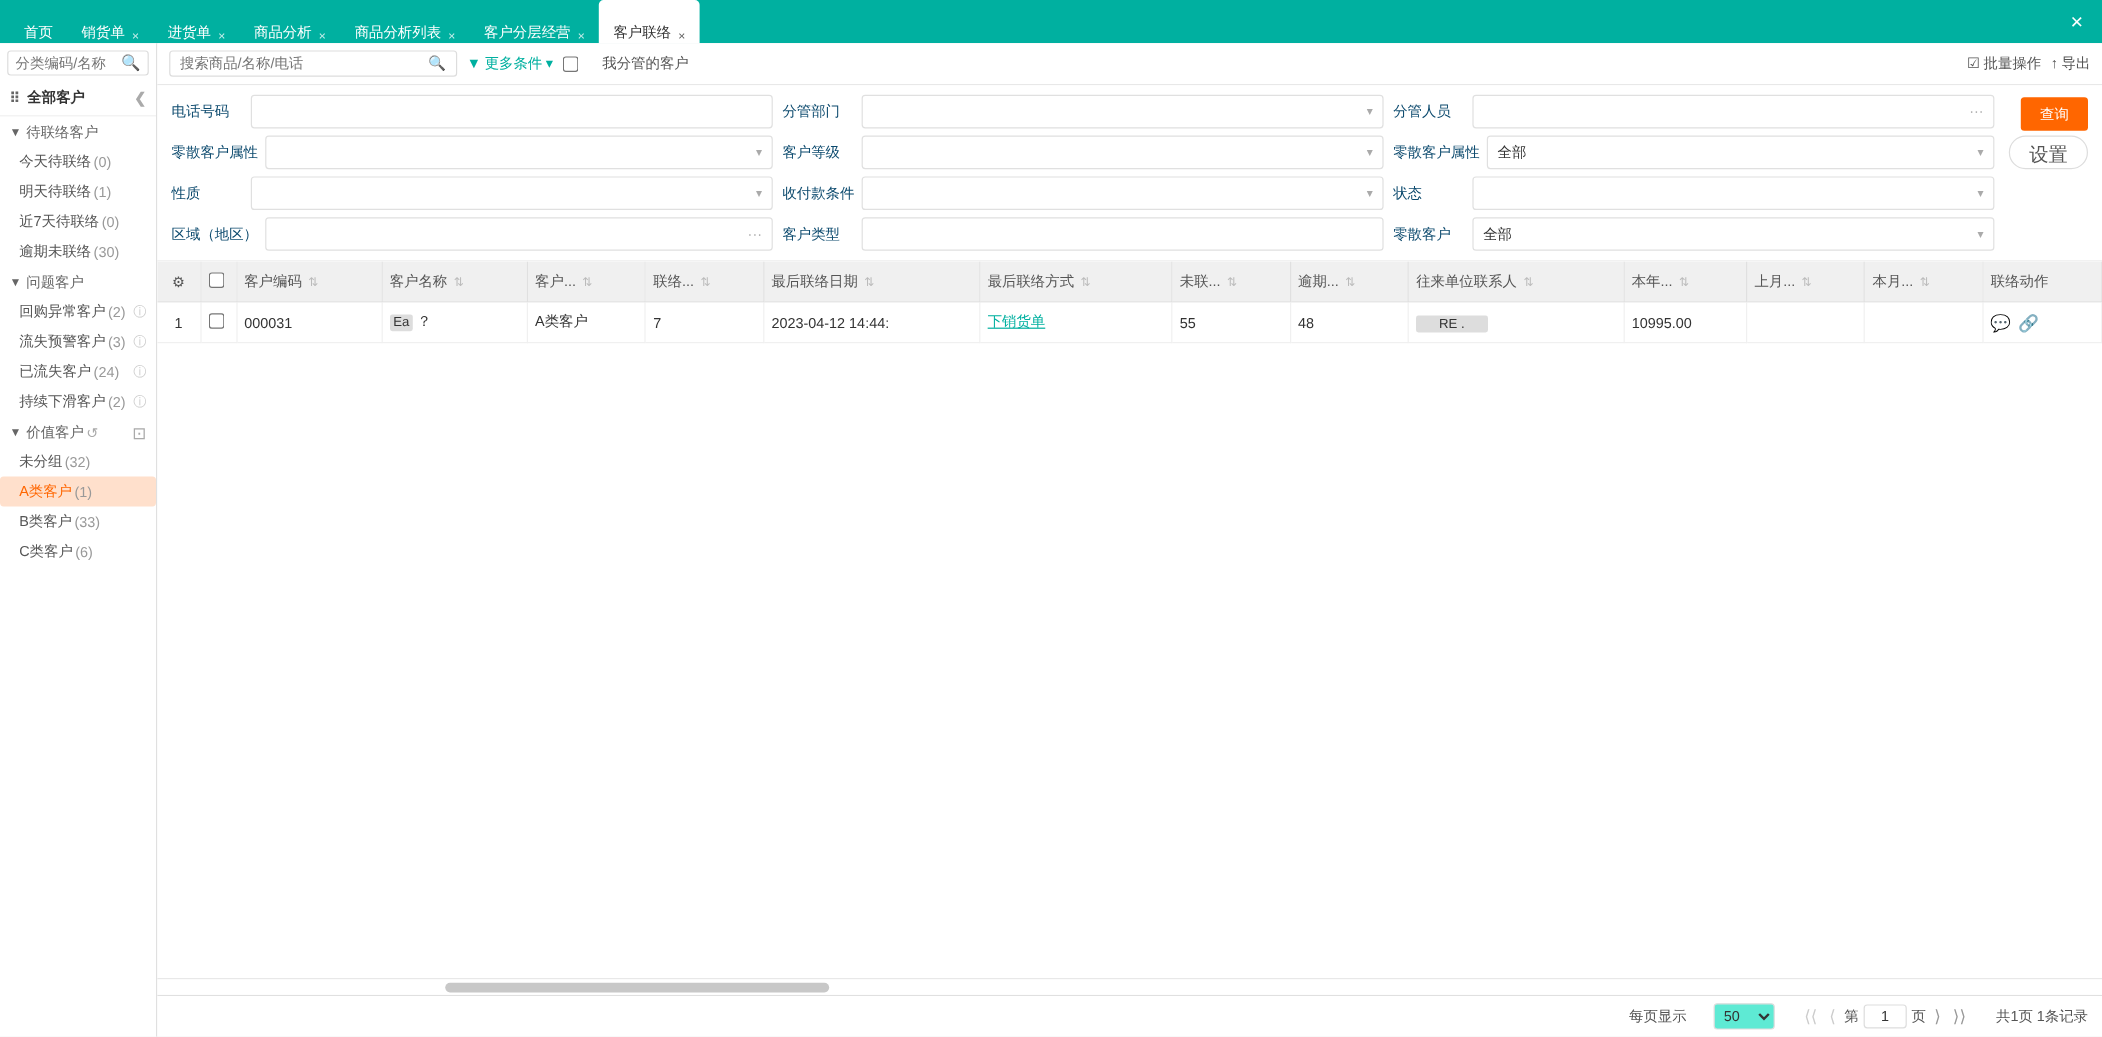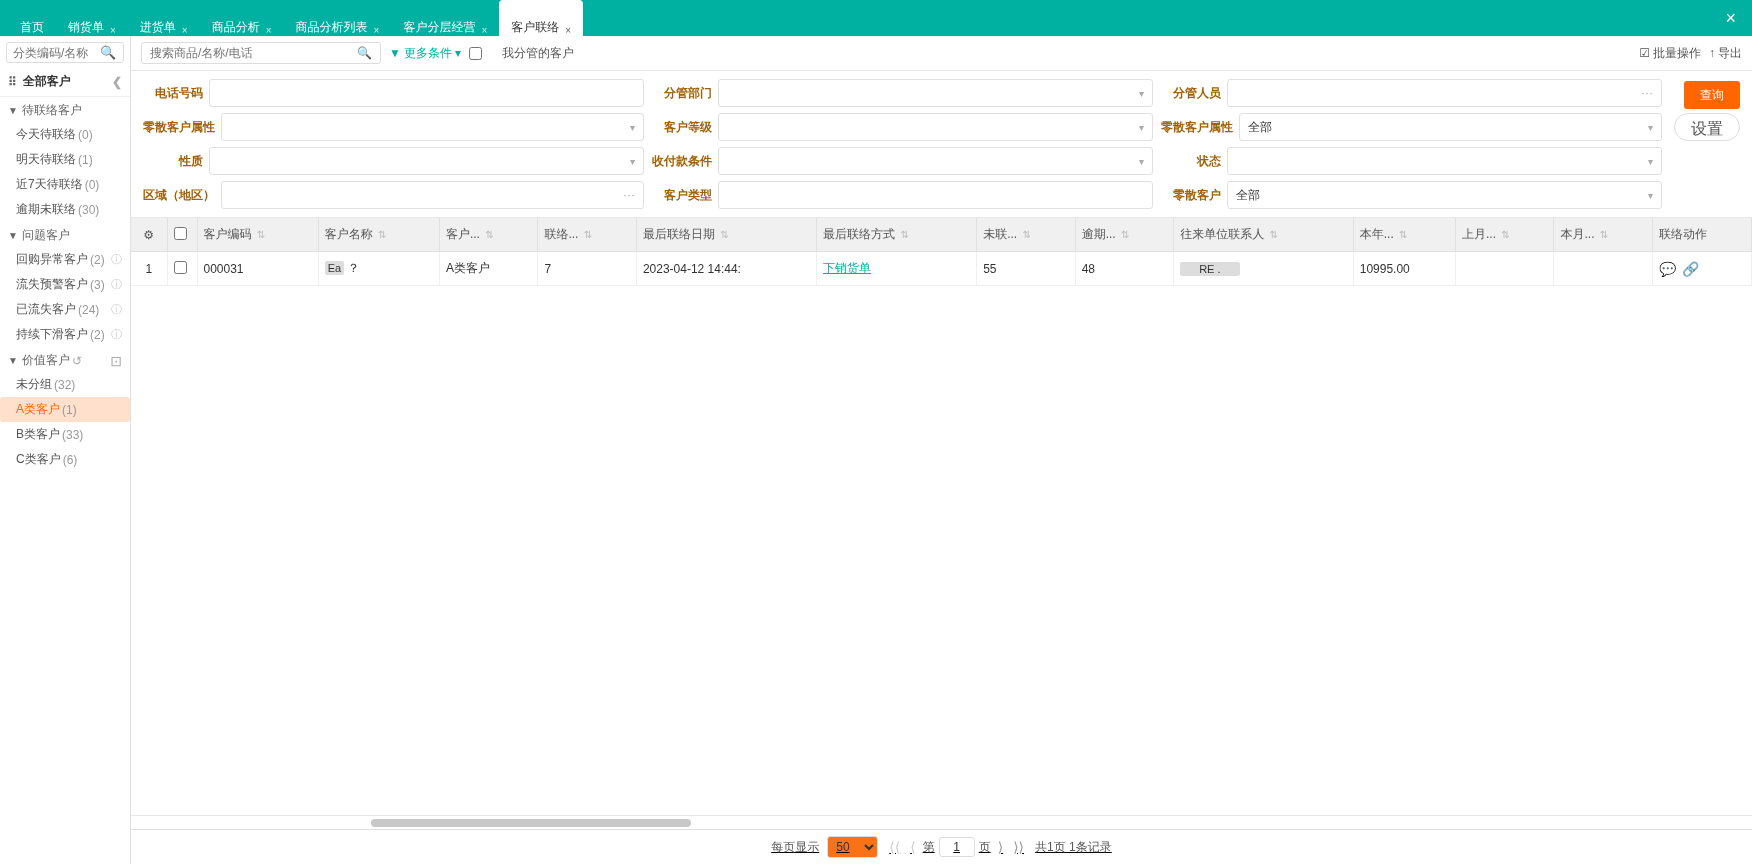--- a/index.html
+++ b/index.html
@@ -85,21 +85,21 @@
 
     
     .adv-filter {
       background: white; padding: 8px 12px; border-bottom: 1px solid #e8e8e8; flex-shrink: 0;
     }
     .filter-row { display: flex; align-items: center; gap: 8px; margin-bottom: 6px; }
     .filter-row:last-child { margin-bottom: 0; }
     .filter-field {
       display: flex; align-items: center; flex: 1; gap: 6px;
     }
-    .filter-label { color: #a16207; white-space: nowrap; min-width: 60px; text-align: right; font-size: 12px; font-weight: bold; }
+    .filter-label { color: #0c4a6e; white-space: nowrap; min-width: 60px; font-size: 12px; }
     .filter-input {
       flex: 1; border: 1px solid #e0e0e0; border-radius: 3px; padding: 4px 8px; font-size: 12px;
       color: #333; background: white; outline: none; height: 28px;
     }
     .filter-select {
       flex: 1; border: 1px solid #e0e0e0; border-radius: 3px; padding: 4px 8px; font-size: 12px;
       color: #333; background: white; outline: none; height: 28px; display: flex; align-items: center;
       justify-content: space-between; cursor: pointer; position: relative;
     }
     .filter-select .chev { color: #aaa; font-size: 10px; }
@@ -138,26 +138,26 @@
       padding: 8px 6px; border-bottom: 1px solid #f0f0f0; border-right: 1px solid #f0f0f0;
       color: #333; white-space: nowrap;
     }
     .link-text { color: #00b0a0; cursor: pointer; text-decoration: underline; }
     .action-icons { display: flex; gap: 6px; }
     .action-icon { color: #aaa; cursor: pointer; font-size: 14px; }
 
     
     .pagination-bar {
       display: flex; align-items: center; background: white; border-top: 1px solid #e0e0e0;
-      padding: 6px 12px; flex-shrink: 0; gap: 8px; justify-content: center; text-decoration: underline;
+      padding: 6px 12px; flex-shrink: 0; gap: 22px; justify-content: flex-end;
     }
     .page-size-label { color: #555; }
     .page-size-select {
       border: 1px solid #ddd; border-radius: 3px; padding: 2px 4px; font-size: 12px; color: #333;
-      background: #f97316; cursor: pointer;
+      background: #5eead4; cursor: pointer;
     }
     .page-nav { display: flex; align-items: center; gap: 4px; color: #555; }
     .page-nav .page-btn { cursor: pointer; color: #999; font-size: 14px; padding: 0 3px; }
     .page-nav .page-btn.disabled { color: #ccc; cursor: default; }
     .page-input {
       width: 36px; border: 1px solid #ddd; border-radius: 3px; text-align: center; font-size: 12px;
       padding: 2px 4px; color: #333;
     }
     .total-records { color: #555; }
 

